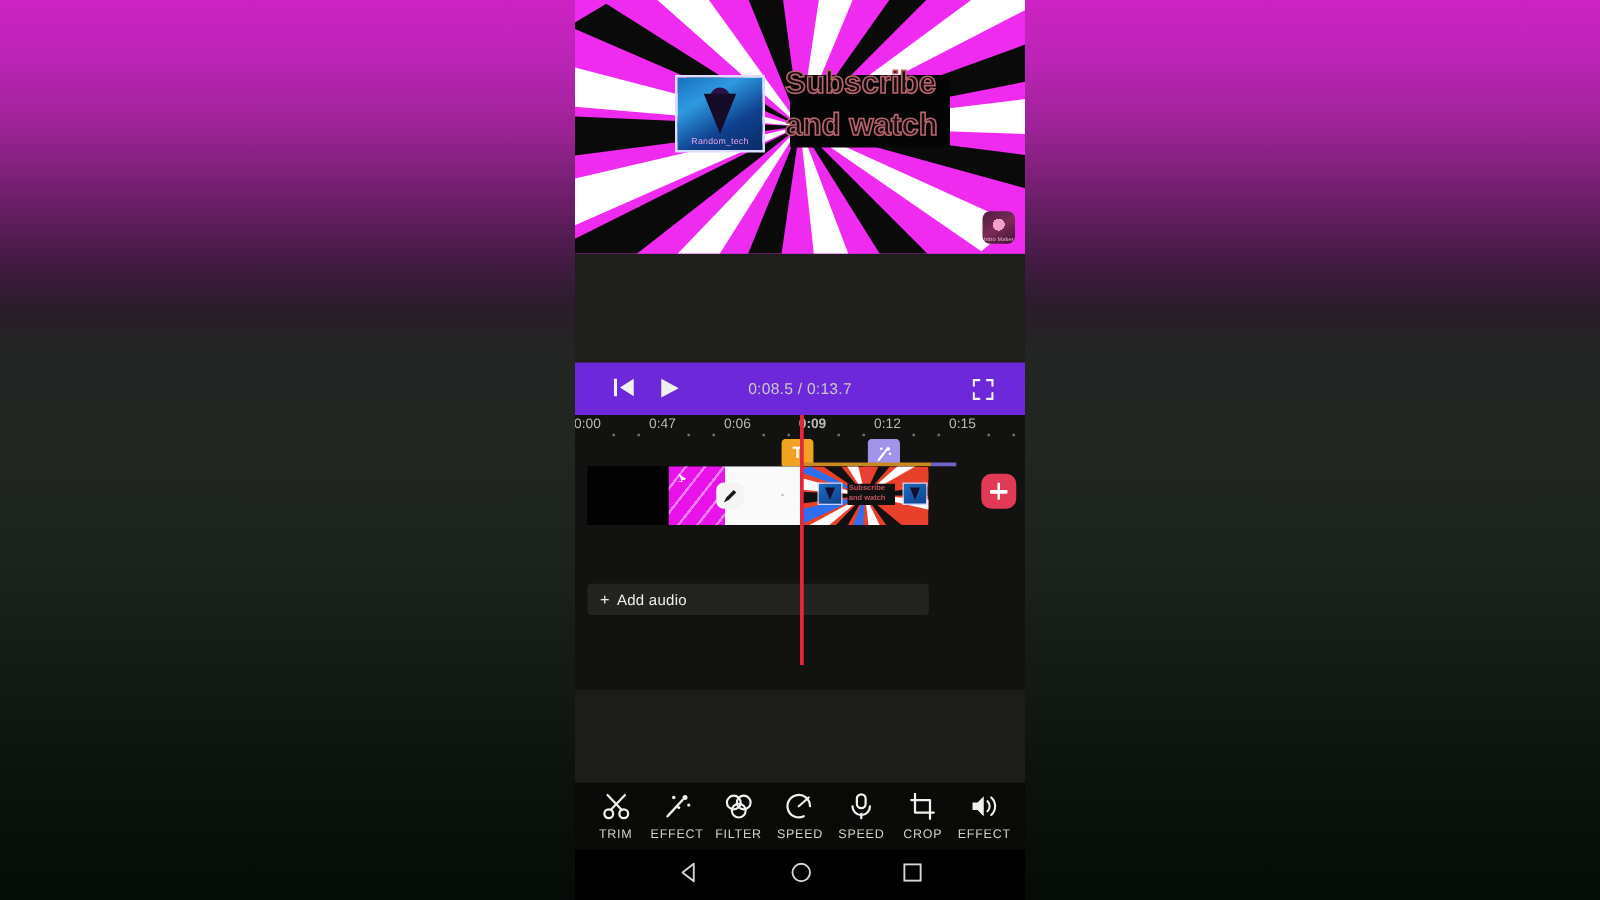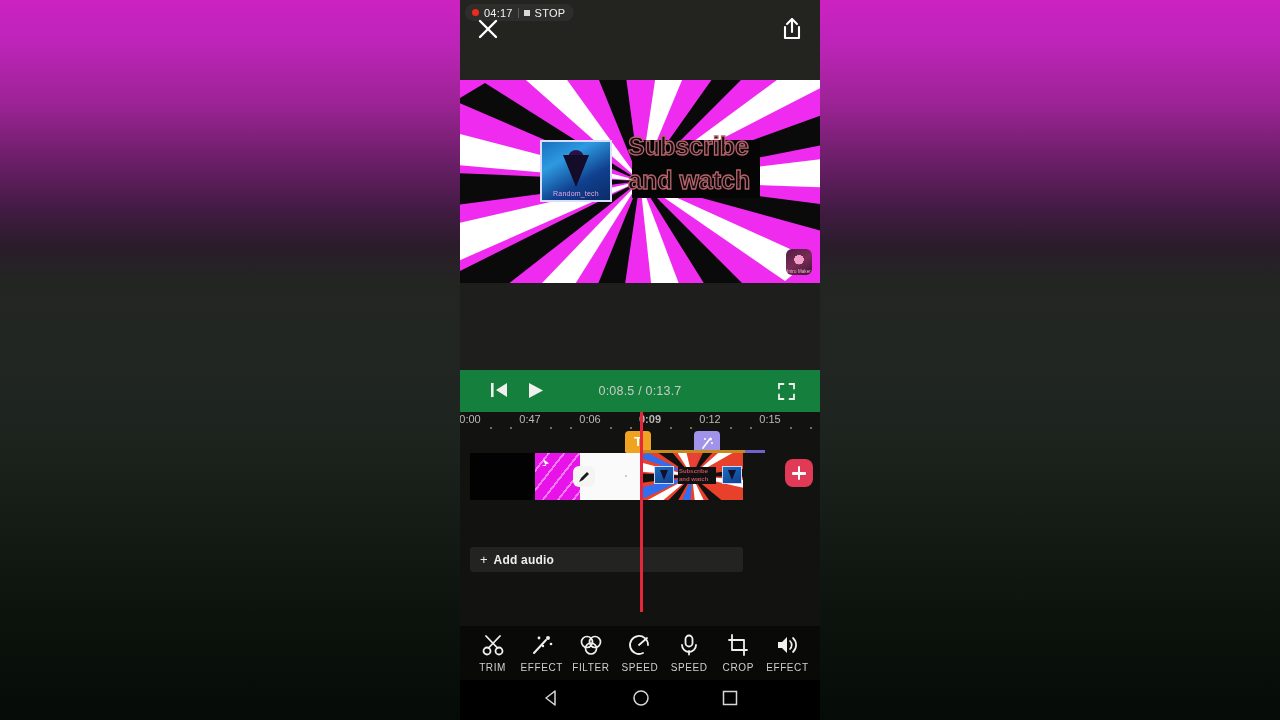--- a/index.html
+++ b/index.html
@@ -95,21 +95,21 @@
   .wmark .wl { position:absolute; left:4px; top:3px; right:4px; height:14px;
     background:radial-gradient(circle at 50% 55%,#f2a0c8 0 40%,transparent 41%); }
   .wmark .wt { position:absolute; left:0; right:0; bottom:1px; text-align:center;
     font-size:4.5px; color:#f0b6d0; letter-spacing:.1px; }
 
   
   .midgap { height:87px; background:#1e1f1c; }
 
   
   .controls {
-    position:relative; height:42px; background:#15803d;
+    position:relative; height:42px; background:#6d28d9;
     display:flex; align-items:center; justify-content:center;text-align:right;
   }
   .ctrl-icon { position:absolute; cursor:pointer; }
   .ctrl-prev { left:31px; top:12px; width:18px; height:16px; }
   .ctrl-play { left:68px; top:12px; width:16px; height:17px; }
   .ctrl-time { color:#c9cac4; font-size:12.5px; letter-spacing:.2px; }
   .ctrl-full { right:25px; top:13px; width:17px; height:17px; }
 
   
   .timeline { position:relative; background:#121310; height:220px; }
@@ -189,21 +189,21 @@
   }
   .add-btn:before { left:7px; top:13px; width:14px; height:2.5px; }
   .add-btn:after { left:12.75px; top:7px; width:2.5px; height:14px; }
 
   .audio-row {
     position:absolute; left:10px; top:94px; width:273px; height:25px;
     background:#232421; border-radius:3px;
     display:flex; align-items:center;
   }
   .audio-row .plus { color:#e9e9e7; font-size:13px; margin-left:10px; }
-  .audio-row .lbl { color:#eeeeec; font-size:12px; font-weight:700; margin-left:6px; letter-spacing:.2px; }
+  .audio-row .lbl { color:#eeeeec; font-size:12px; font-weight:400; margin-left:6px; letter-spacing:.2px; }
 
   
   .marker { position:absolute; width:26px; height:30px; cursor:pointer; }
   .marker .body {
     position:absolute; inset:0;
     clip-path:polygon(0 0,100% 0,100% 70%,50% 100%,0 70%);
     border-radius:4px 4px 0 0;
   }
   .marker-text .body { background:#f0a321; }
   .marker-fx .body { background:#a293ea; }
@@ -233,44 +233,20 @@
     position:absolute; left:0; bottom:0; width:360px; height:40px;
     background:#000; display:flex; align-items:center; justify-content:center; gap:72px;
   }
   .navbar div { cursor:pointer; }
 </style>
 </head>
 <body>
 
 <div id="phone">
 
-  <div class="topbar">
-    <div class="rec-pill">
-      <span class="rec-dot"></span>
-      <span class="rec-time">04:17</span>
-      <span class="rec-sep"></span>
-      <span class="rec-sq"></span>
-      <span class="rec-stop">STOP</span>
-    </div>
-
-    <div class="close-btn">
-      <svg width="22" height="22" viewBox="0 0 22 22">
-        <line x1="3" y1="3" x2="19" y2="19" stroke="#fff" stroke-width="2.4" stroke-linecap="round"></line>
-        <line x1="19" y1="3" x2="3" y2="19" stroke="#fff" stroke-width="2.4" stroke-linecap="round"></line>
-      </svg>
-    </div>
-
-    <div class="share-btn">
-      <svg width="24" height="26" viewBox="0 0 24 26">
-        <path d="M5 11 V22 H19 V11" fill="none" stroke="#fff" stroke-width="2.1" stroke-linecap="round" stroke-linejoin="round"></path>
-        <line x1="12" y1="3" x2="12" y2="16" stroke="#fff" stroke-width="2.1" stroke-linecap="round"></line>
-        <path d="M7 8 L12 3 L17 8" fill="none" stroke="#fff" stroke-width="2.1" stroke-linecap="round" stroke-linejoin="round"></path>
-      </svg>
-    </div>
-  </div>
 
   <div class="preview">
     <svg class="spiral" viewBox="0 0 360 203" preserveAspectRatio="none">
       <rect width="360" height="203" fill="#ef2bef"></rect>
       <g transform="translate(180,101)">
         <g id="rays">
           <path d="M0 0 L-230 -60 L-230 -20 Z" fill="#ffffff"></path>
           <path d="M0 0 L-230 -10 L-230 30 Z" fill="#0a0a0a"></path>
           <path d="M0 0 L-215 50 L-200 88 Z" fill="#ffffff"></path>
           <path d="M0 0 L-190 95 L-160 125 Z" fill="#0a0a0a"></path>

